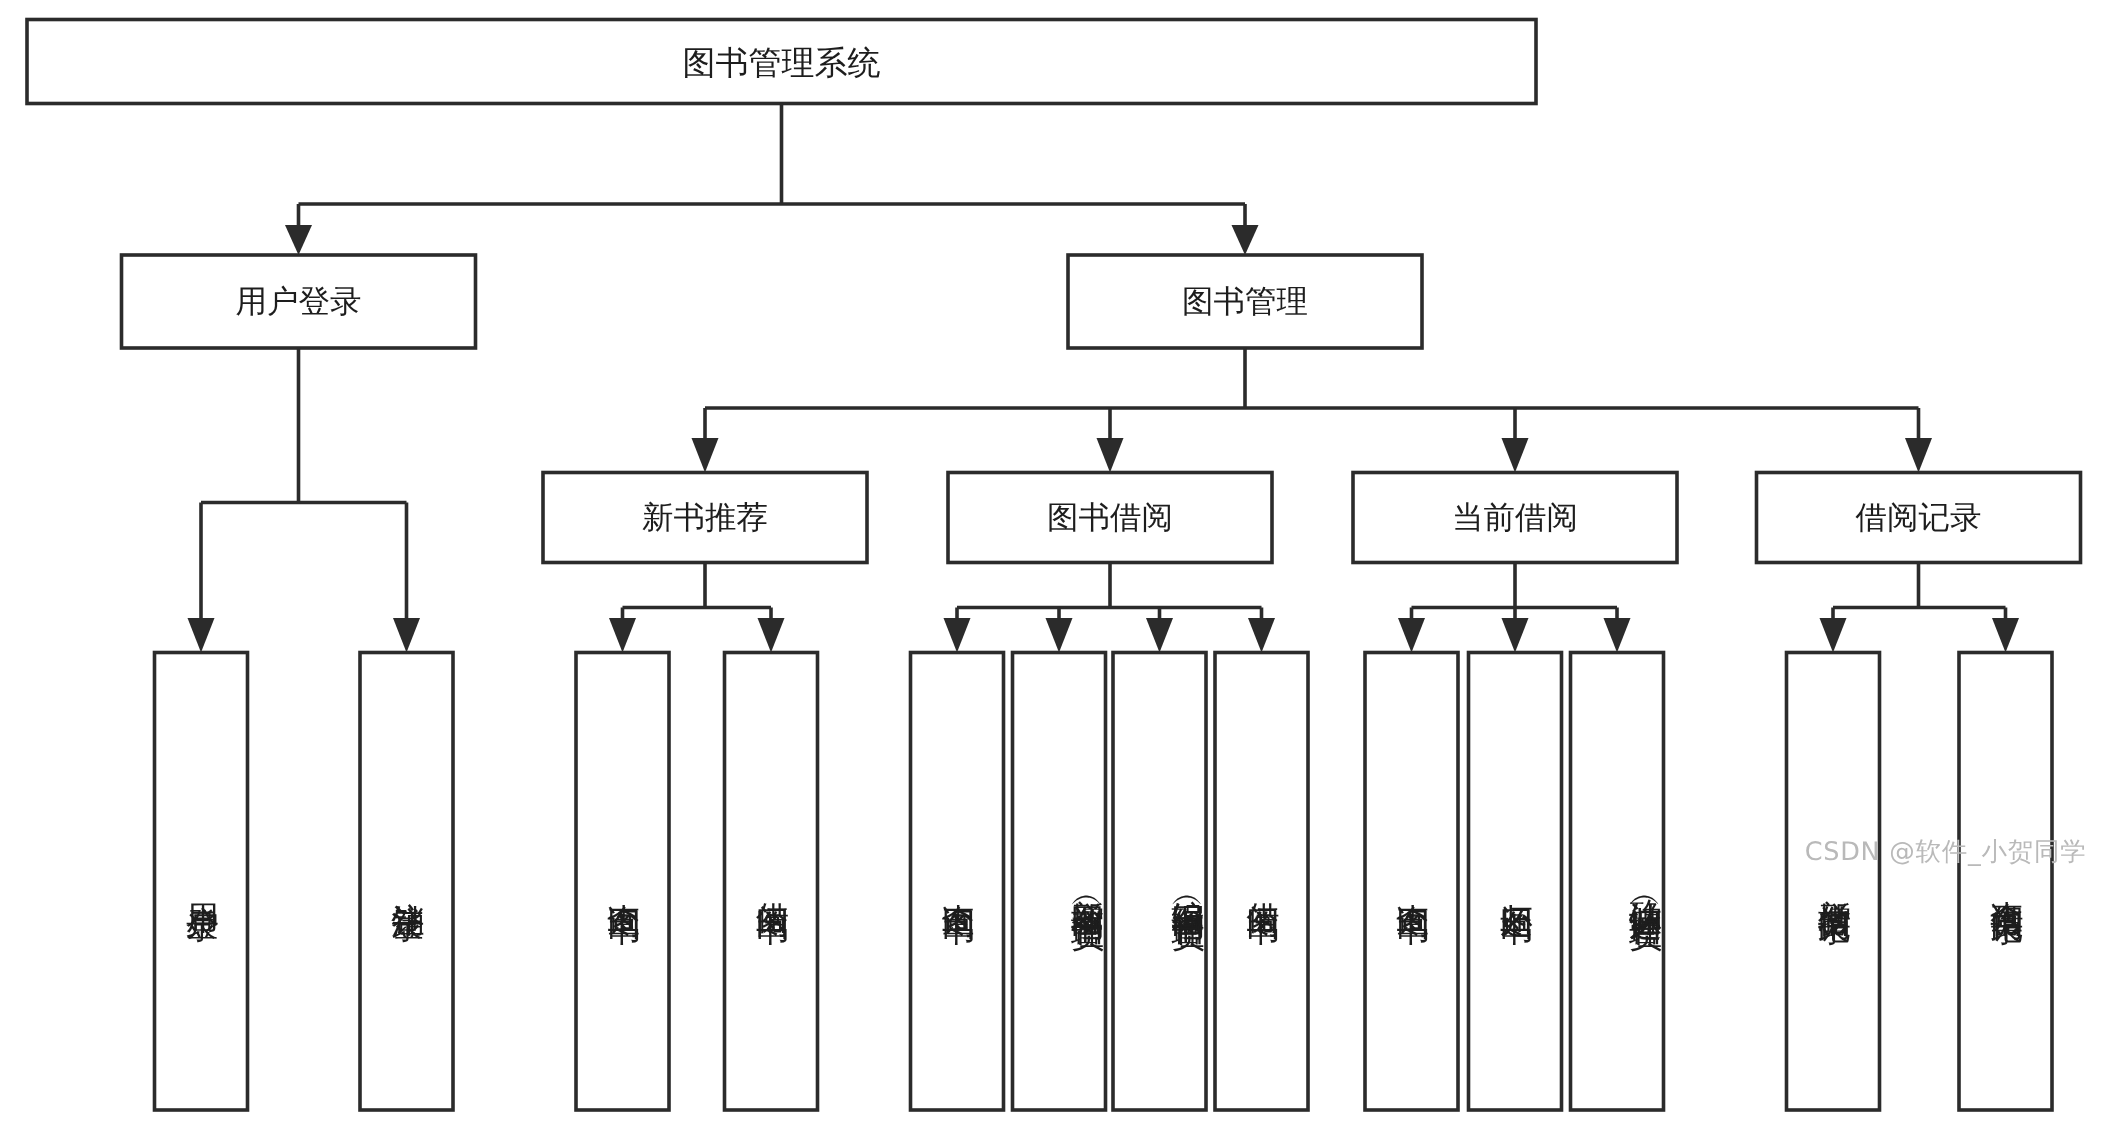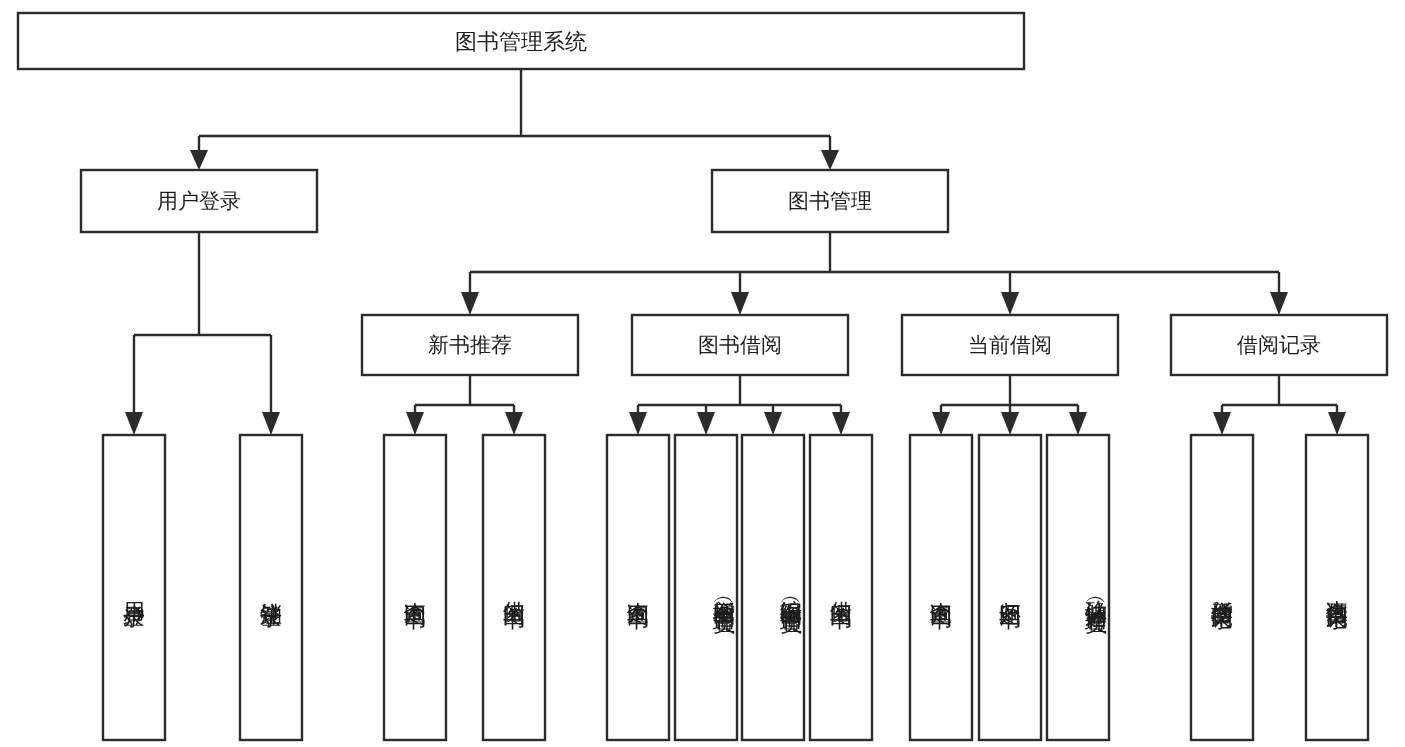--- a/index.html
+++ b/index.html
@@ -226,14 +226,15 @@
   <div class="v-label" style="left:742px; top:435px; width:62px; height:305px; align-items:flex-start; padding-top:6px; box-sizing:border-box;">编辑图书（管理员）</div>
   <div class="v-label" style="left:810px; top:435px; width:62px; height:305px;">借阅图书</div>
 
   <div class="v-label" style="left:910px; top:435px; width:62px; height:305px;">查询图书</div>
   <div class="v-label" style="left:979px; top:435px; width:62px; height:305px;">归还图书</div>
   <div class="v-label" style="left:1047px; top:435px; width:62px; height:305px; align-items:flex-start; padding-top:6px; box-sizing:border-box;">确认归还（管理员）</div>
 
   <div class="v-label" style="left:1191px; top:435px; width:62px; height:305px;">新增借阅记录</div>
   <div class="v-label" style="left:1306px; top:435px; width:62px; height:305px;">查询借阅记录</div>
 
+  <div class="watermark">CSDN @软件_小贺同学</div>
 
 </div>
 
 </body></html>

